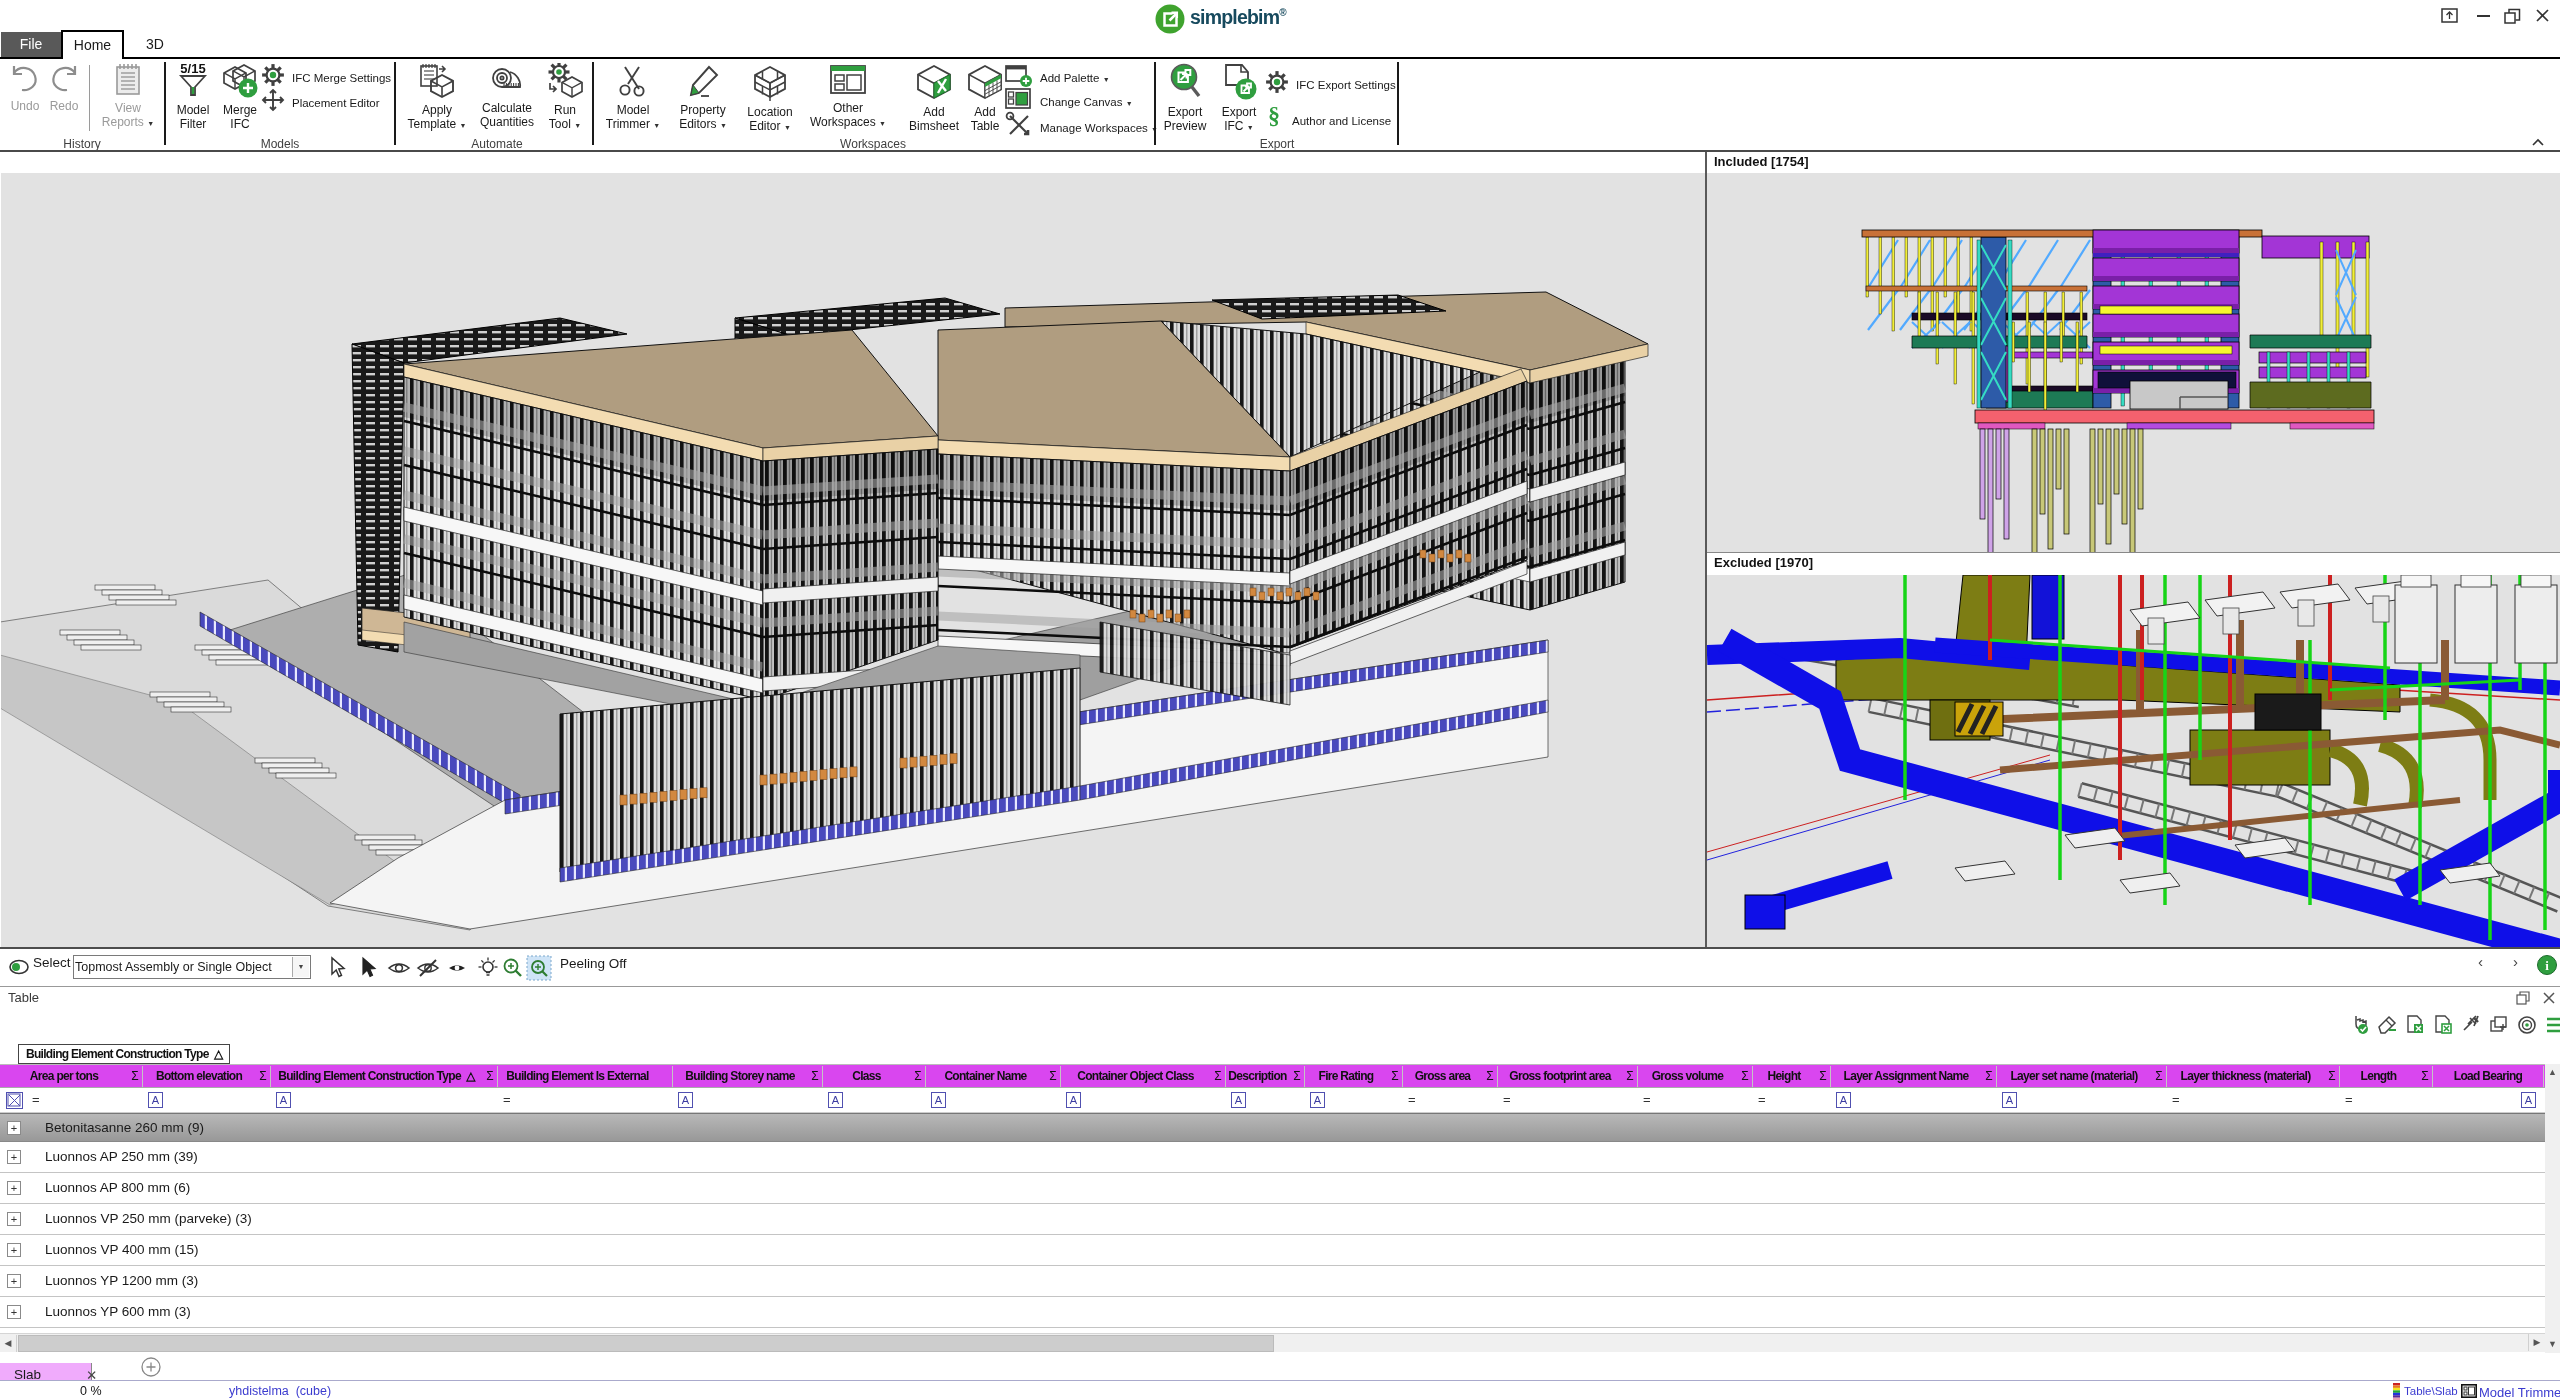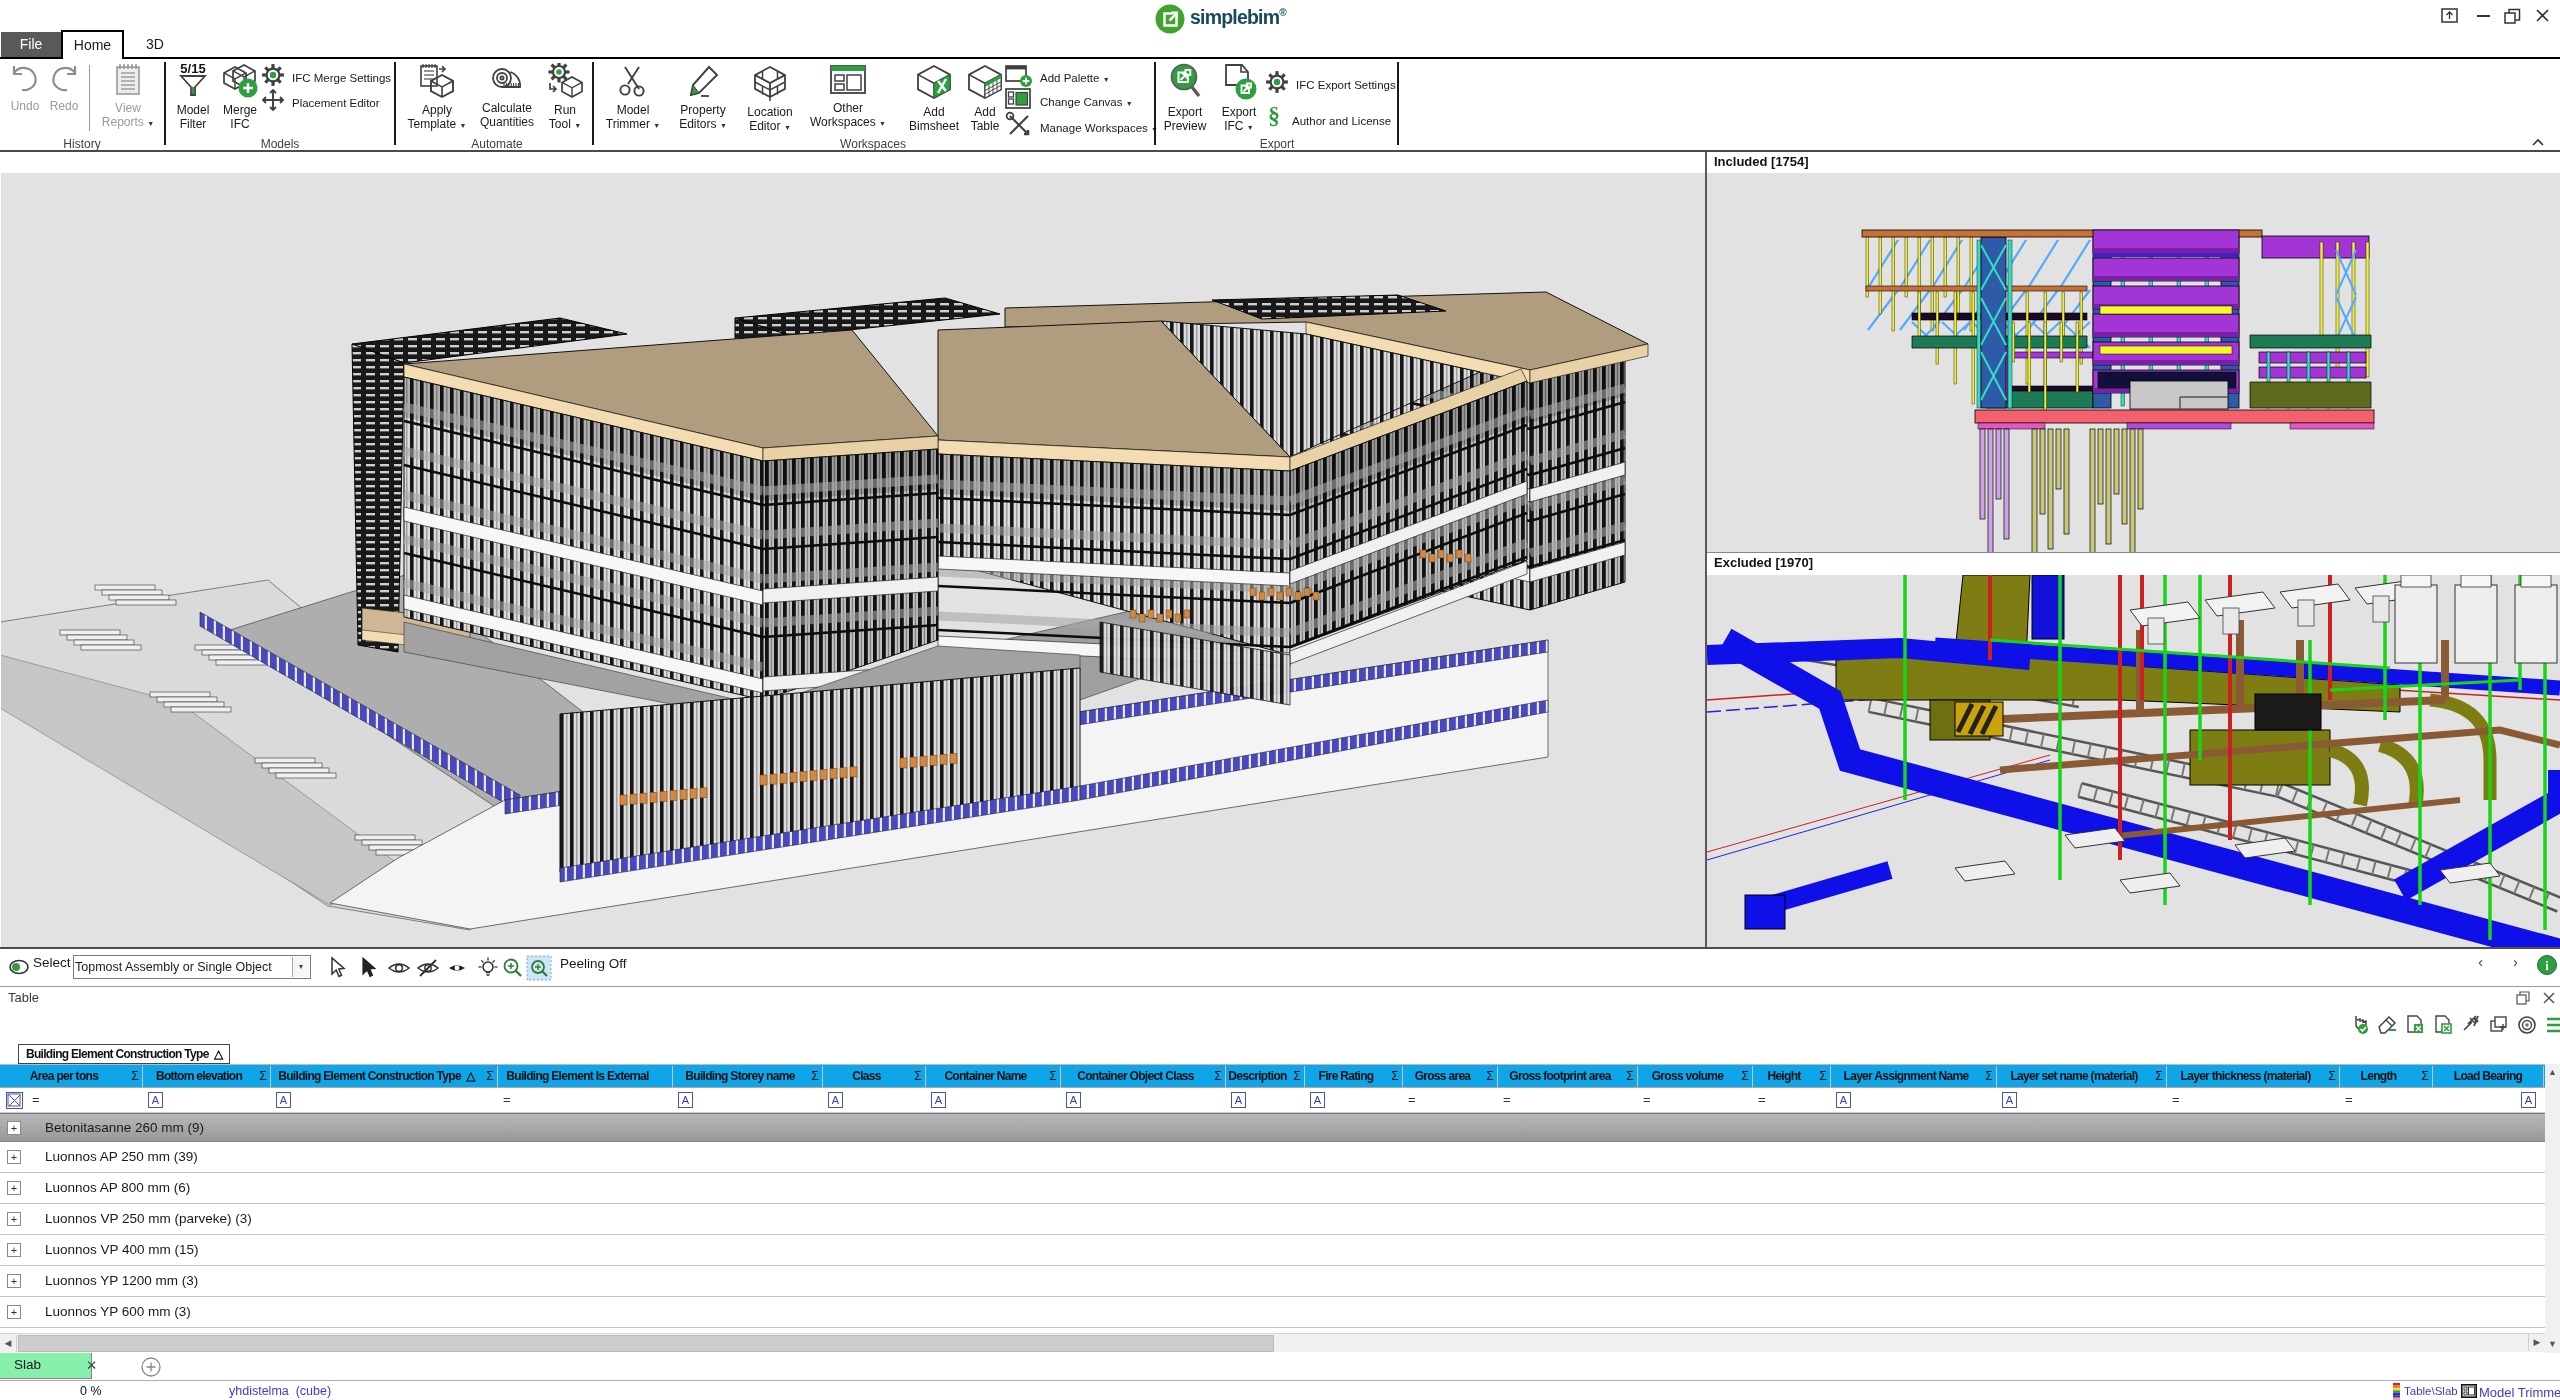--- a/index.html
+++ b/index.html
@@ -30,36 +30,36 @@
 #vpinc-h { left:1707px; top:152px; width:853px; }
 #vpinc { left:1707px; top:173px; width:853px; height:380px; background:#e2e2e2; }
 #vpexc-sep { left:1707px; top:552px; width:853px; height:1px; background:#888; }
 #vpexc-h { left:1707px; top:553px; width:853px; }
 #vpexc { left:1707px; top:575px; width:853px; height:372px; background:#e2e2e2; }
 #seltool { left:0; top:947px; width:2560px; height:40px; background:#fff; border-top:2px solid #4d4d4d; border-bottom:1px solid #999; }
 #selcombo { position:absolute; left:73px; top:8px; width:238px; height:24px; border:1px solid #7a7a7a; background:#fff; font-size:12.5px; line-height:22px; padding-left:1px; }
 #selcombo .dd { position:absolute; right:1px; top:1px; width:17px; height:20px; border-left:1px solid #aaa; background:#f6f6f6; text-align:center; line-height:20px; font-size:7px; color:#444; }
 #table-title { left:0; top:988px; width:2560px; height:22px; background:#fff; font-size:13px; color:#3a3a3a; padding:2px 8px; }
 #groupchip { left:18px; top:1044px; height:20px; border:1px solid #444; background:#fff; font-size:12px; font-weight:bold; padding:2px 7px; color:#111; letter-spacing:-0.7px; }
-#thead { left:0; top:1064px; width:2545px; height:24px; background:#0ea5e9; border-top:1px solid #bbb; border-bottom:1px solid #aaa; }
+#thead { left:0; top:1064px; width:2545px; height:24px; background:#d946ef; border-top:1px solid #bbb; border-bottom:1px solid #aaa; }
 .th { position:absolute; top:0px; height:22px; font-size:12px; font-weight:bold; text-align:center; line-height:22px; white-space:nowrap; overflow:hidden; color:#111; padding-right:14px; letter-spacing:-0.7px; }
 .th .sig { position:absolute; right:4px; top:0; font-weight:normal; font-size:12px; }
 .thsep { position:absolute; top:1px; width:1px; height:21px; background:#c4c4c4; }
 #tfilter { left:0; top:1088px; width:2545px; height:25px; background:#fff; border-bottom:1px solid #ccc; }
 .fA { position:absolute; top:4px; width:15px; height:16px; border:1px solid #5050b0; color:#3a3aa0; font-size:11px; text-align:center; line-height:14px; background:#fff; }
 .fEq { position:absolute; top:4px; font-size:13px; color:#333; }
 .trow { position:absolute; left:0; width:2545px; height:31px; background:#fff; border-bottom:1px solid #c4c4c4; font-size:13.5px; }
 .plus { position:absolute; left:7px; top:8px; width:14px; height:14px; border:1px solid #8a8a8a; background:#fff; font-size:11px; line-height:12px; text-align:center; color:#333; }
 .rtxt { position:absolute; left:45px; top:7px; }
 #selrow { left:0; top:1113px; width:2545px; height:29px; background:linear-gradient(#b8b8b8,#989898); border-top:1px solid #777; border-bottom:1px solid #888; font-size:13.5px; }
 #hscroll { left:0; top:1333px; width:2545px; height:19px; background:#f0f0f0; border-top:1px solid #d5d5d5;}
 #hthumb { position:absolute; left:18px; top:1px; width:1256px; height:17px; background:#cdcdcd; border:1px solid #bbb; }
 #vscroll { left:2545px; top:1064px; width:15px; height:289px; background:#f0f0f0; }
 #bottomtabs { left:0; top:1353px; width:2560px; height:27px; background:#fff; }
-#slabtab { position:absolute; left:0px; top:0px; width:92px; height:26px; background:#86efac; border:1px solid #888; border-top:none; border-left:none; font-size:13.5px; padding:4px 0 0 14px; }
+#slabtab { position:absolute; left:0px; top:10px; width:92px; height:26px; background:#f0abfc; border:1px solid #888; border-top:none; border-left:none; font-size:13.5px; padding:4px 0 0 14px; }
 #statusbar { left:0; top:1380px; width:2560px; height:20px; background:#fff; border-top:1px solid #aac; font-size:12.5px; color:#111; }
 .sbblue { color:#3b3bcf; }
 </style>
 </head>
 <body>
 <div id="app">
     <svg class="abs" style="left:1155px; top:4px;" width="32" height="32" viewBox="0 0 32 32">
       <circle cx="15" cy="15" r="14.5" fill="#3fa32e"></circle>
       <g stroke="#fff" stroke-width="2.5" fill="none">
         <path d="M17.5 9.5 h-8 v12 h12 v-8"></path>

